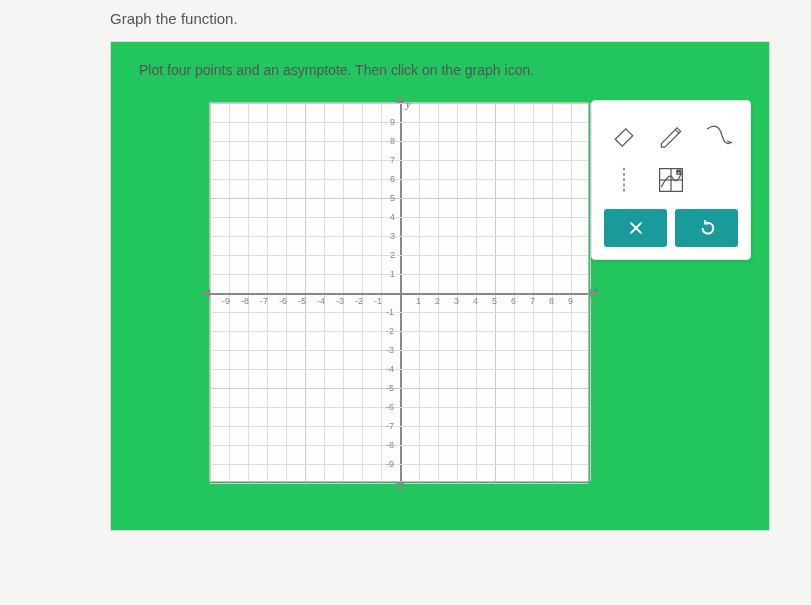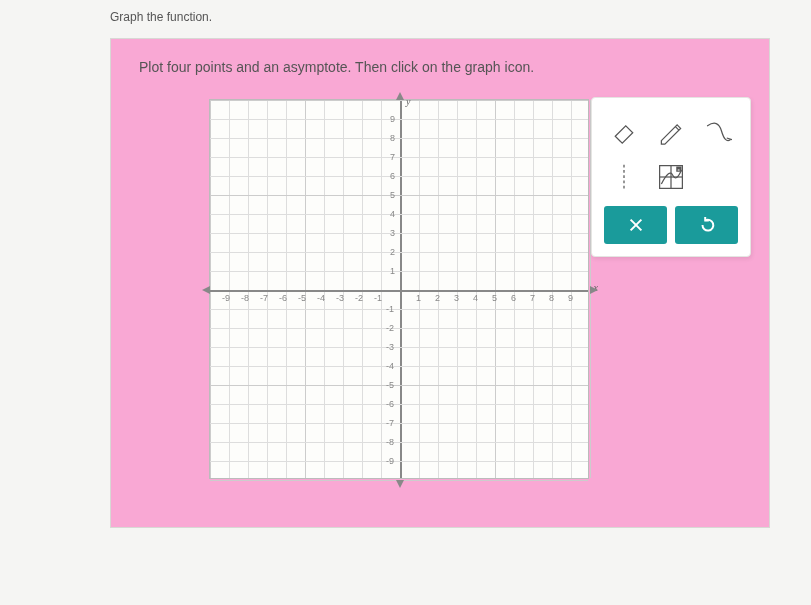--- a/index.html
+++ b/index.html
@@ -9,36 +9,36 @@
     color: #444;
     width: 811px;
     height: 605px;
     overflow: hidden;
     position: relative;
   }
   .page {
     padding: 10px 0 0 110px;
   }
   .prompt {
-    font-size: 12px;
+    font-size: 15px;
     color: #555;
     margin-bottom: 14px;
   }
   .equation {
     font-family: 'Times New Roman', serif;
     font-size: 18px;
     font-style: italic;
     color: #333;
     margin-left: 50px;
     margin-bottom: 28px;
   }
   .equation .sub { font-size: 12px; vertical-align: sub; font-style: normal;}
   .workarea {
     border: 1px solid #d8d8d4;
-    background: #f9a8d4;
+    background: #22c55e;
     padding: 20px 20px 10px 28px;
     position: relative;
     width: 660px;
     height: 490px;
   }
   .instr {
     font-size: 14px;
     color: #555;
     margin-bottom: 14px;
   }

